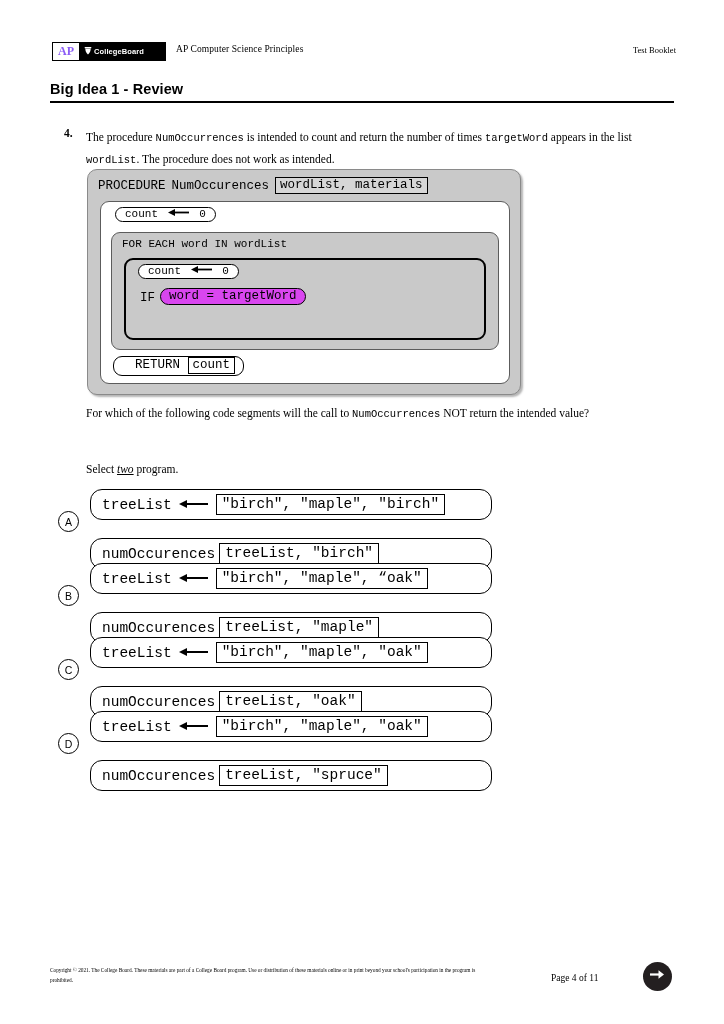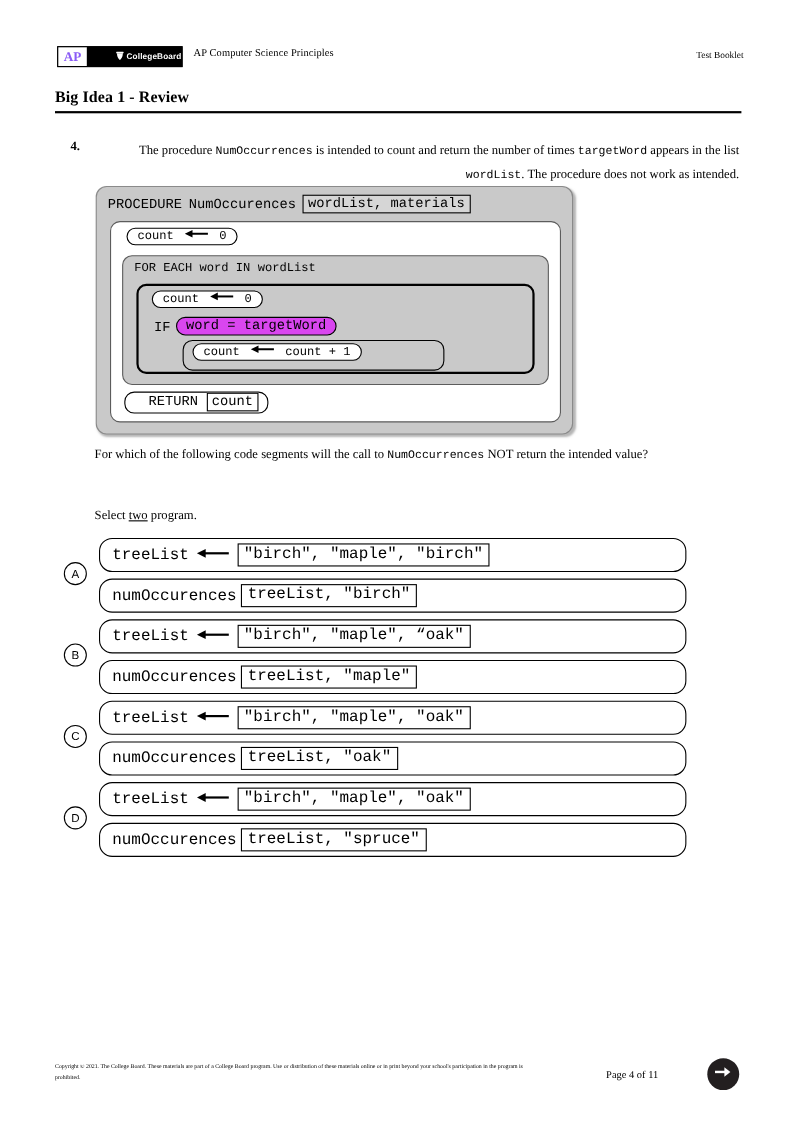--- a/index.html
+++ b/index.html
@@ -27,55 +27,54 @@
     padding:0 5px 0 5px;
     letter-spacing:0px;
   }
   .logo-cb {
     flex:1; background:#000; color:#fff;
     display:flex; align-items:center; gap:2px;
     padding-left:5px;
     font-family:"Liberation Sans", sans-serif;
     font-weight:bold; font-size:7.5px;
     letter-spacing:0.1px;
-    justify-content:flex-end;
   }
   .acorn { display:block; }
 
   .header-title {
     position:absolute; left:176px; top:44px;
     font-size:9.5px; font-family:"Liberation Serif", serif;
     letter-spacing:0.1px;
   }
   .header-right {
     position:absolute; right:48px; top:45px;
     font-size:8.5px; font-family:"Liberation Serif", serif;
   }
 
   
   .page-title {
     position:absolute; left:50px; top:81px;
     font-size:14.5px; font-weight:bold;
-    font-family:Liberation Serif, serif;
+    font-family:Liberation Sans, sans-serif;
     letter-spacing:0.1px;
   }
   .title-rule {
     position:absolute; left:50px; top:101px; width:624px; height:2px;
     background:#000;
   }
 
   
   .qnum {
     position:absolute; left:64px; top:127px;
     font-size:11.5px; font-weight:bold;
   }
   .qbody {
     position:absolute; left:86px; top:127px; width:586px;
     font-size:11.5px; line-height:21px;
-    text-align:right;
+    text-align:left;
   }
   code, .mono { font-family:"Liberation Mono", monospace; font-size:10.5px; }
 
   
   .codeblock {
     position:absolute; left:87px; top:169px;
     width:434px; height:226px;
     background:#c9c9c9;
     border:1px solid #8a8a8a;
     border-radius:10px;
@@ -181,41 +180,41 @@
 
   
   .qtail {
     position:absolute; left:86px; top:403px; width:586px;
     font-size:11.5px; line-height:21px;
   }
   .selecttwo {
     position:absolute; left:86px; top:463px;
     font-size:11.5px;
   }
-  .selecttwo u { text-decoration:underline; }
+  .selecttwo u { text-decoration:underline;font-style:italic; }
 
   
   .choice { position:absolute; left:58px; }
   .bubble {
     position:absolute; left:0px;
     width:21px; height:21px; border-radius:50%;
     border:1.3px solid #000;
     display:flex; align-items:center; justify-content:center;
     font-family:"Liberation Sans", sans-serif;
     font-size:10.5px;
     background:#fff;
   }
   .choice-rows { position:absolute; left:32px; width:462px; }
   .crow {
-    width:534px; height:31px;
+    width:402px; height:31px;
     background:#ffffff;
     border:1.7px solid #000;
     border-radius:12px;
     position:relative;
-    margin-bottom:6px;
+    margin-bottom:18px;
   }
   .crow .lhs {
     position:absolute; left:11px; top:4px;
     font-family:"Liberation Mono", monospace; font-size:14.5px;
     display:flex; align-items:center; gap:4px; white-space:nowrap;
   }
   .val-box {
     display:inline-block;
     background:#ffffff;
     border:1.5px solid #000;
@@ -300,32 +299,20 @@
               </svg>
           </span>
           <span>0</span>
         </div>
 
         <div class="if-label">
           <span>IF</span>
           <span class="cond-pill">word = targetWord</span>
         </div>
 
-        <div class="if-body">
-          <div class="pill stmt3">
-            <span>count</span>
-            <span class="arrow-assign">
-              <svg width="22" height="9" viewBox="0 0 22 9">
-                  <path d="M0 4.5 L7 1 L7 8 Z" fill="#000"></path>
-                  <rect x="6" y="3.6" width="15" height="1.8" fill="#000"></rect>
-                </svg>
-            </span>
-            <span>count + 1</span>
-          </div>
-        </div>
 
       </div>
     </div>
 
     <div class="ret-pill returnrow">
       <span>RETURN</span>
       <span class="ret-box">count</span>
     </div>
 
   </div>

